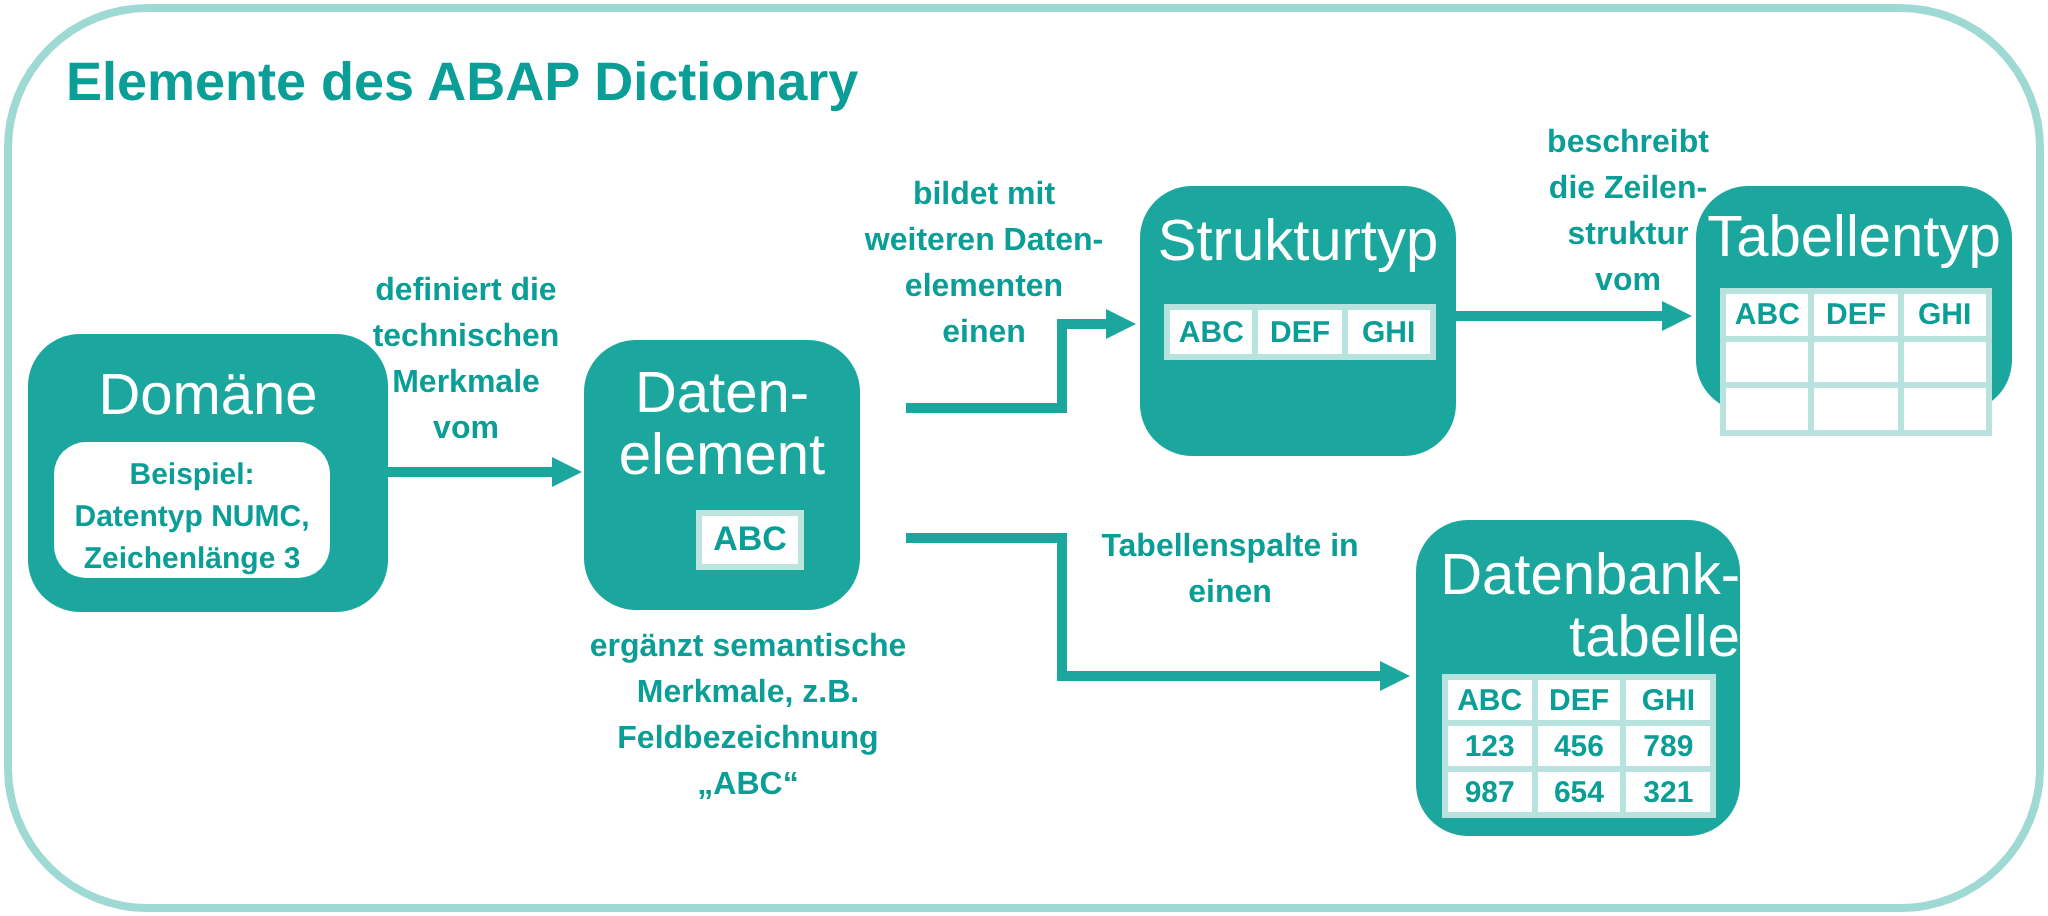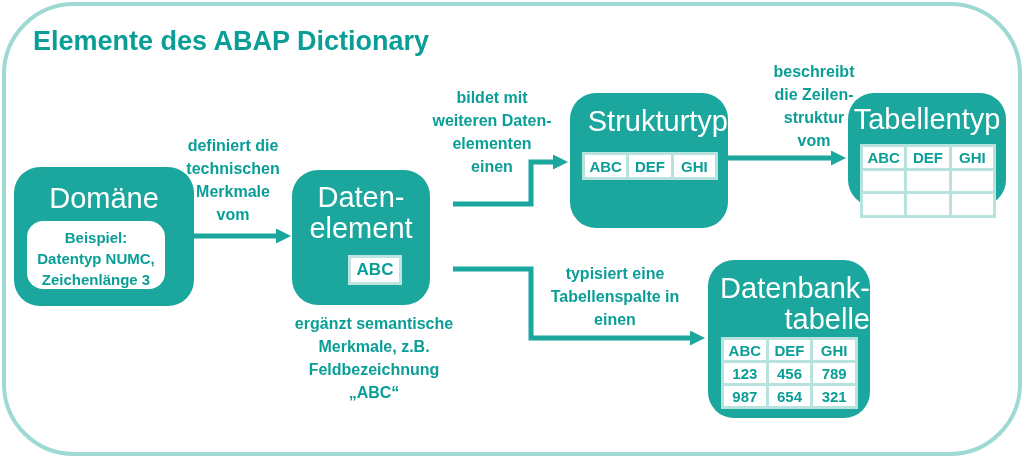--- a/index.html
+++ b/index.html
@@ -138,21 +138,20 @@
   </div>
 
   <div class="edge-label" style="left:790px; top:60px;margin-left:24px;">
     <div>beschreibt</div>
     <div>die Zeilen-</div>
     <div>struktur</div>
     <div>vom</div>
   </div>
 
   <div class="edge-label" style="left:615px; top:262px;">
-    <div>typisiert eine</div>
     <div>Tabellenspalte in</div>
     <div>einen</div>
   </div>
 
   <div class="edge-label" style="left:374px; top:312px;">
     <div>ergänzt semantische</div>
     <div>Merkmale, z.B.</div>
     <div>Feldbezeichnung</div>
     <div>„ABC“</div>
   </div>
@@ -167,21 +166,21 @@
   </div>
 
   <div class="node" style="left:292px; top:170px; width:138px; height:135px;">
     <div class="node-title two-line" style="margin-top:12px;">
       <div>Daten-</div>
       <div>element</div>
     </div>
     <div class="chip" style="left:56px; top:85px; width:54px; height:30px;">ABC</div>
   </div>
 
-  <div class="node" style="left:570px; top:93px; width:158px; height:135px;text-align:right;">
+  <div class="node" style="left:570px; top:93px; width:158px; height:135px;">
     <div class="node-title" style="margin-top:11px;">Strukturtyp</div>
     <div class="mini-table" style="left:12px; top:59px; width:136px; height:28px; grid-template-columns:1fr 1fr 1fr;">
       <div class="cell">ABC</div>
       <div class="cell">DEF</div>
       <div class="cell">GHI</div>
     </div>
   </div>
 
   <div class="node" style="left:848px; top:93px; width:158px; height:113px;">
     <div class="node-title" style="margin-top:9px;">Tabellentyp</div>

